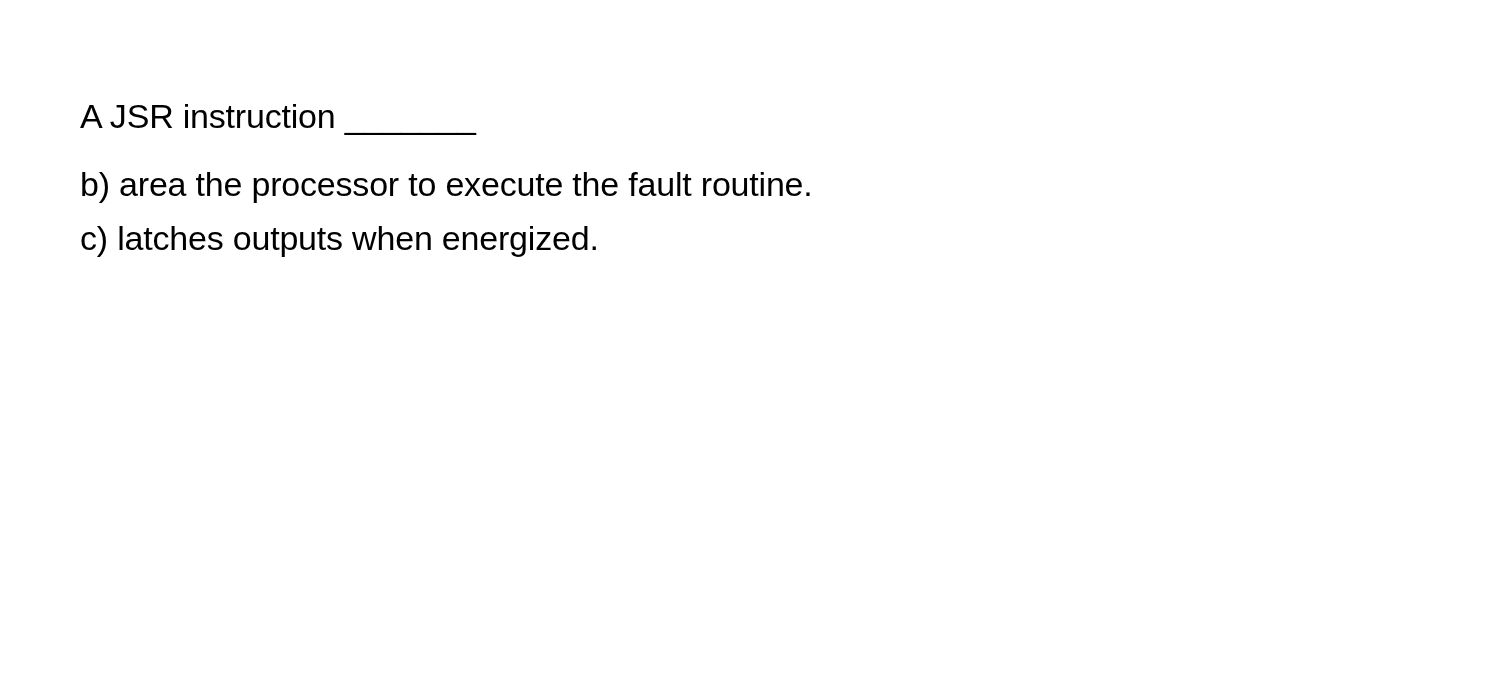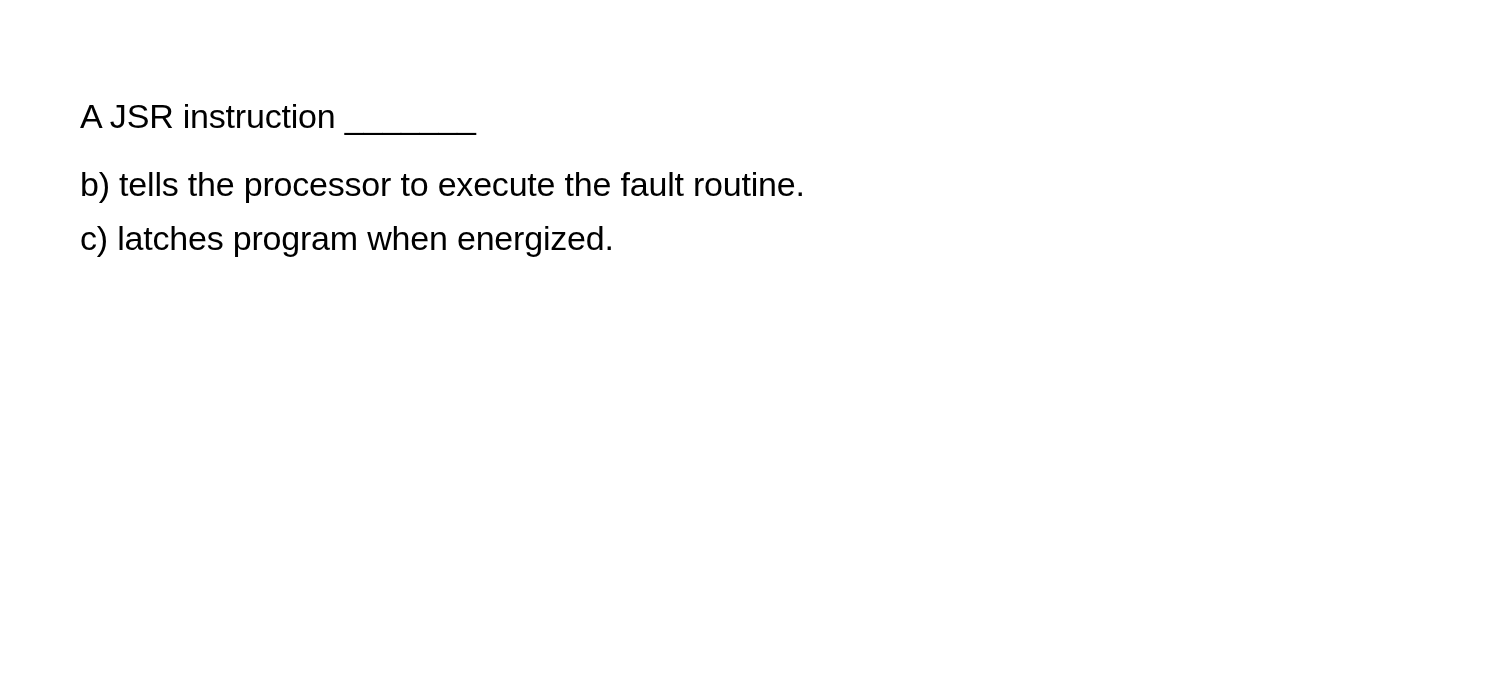--- a/index.html
+++ b/index.html
@@ -25,15 +25,15 @@
     }
     .option {
       margin-bottom: 2px;
     }
   </style>
 </head>
 <body>
 
 <div class="question-text">
   <div class="question-stem">A JSR instruction _______</div>
-  <div class="option">b) tells the processor to execute the fault routine.</div>
-  <div class="option">c) latches program when energized.</div>
+  <div class="option">b) area the processor to execute the fault routine.</div>
+  <div class="option">c) latches outputs when energized.</div>
 </div>
 
 </body></html>

